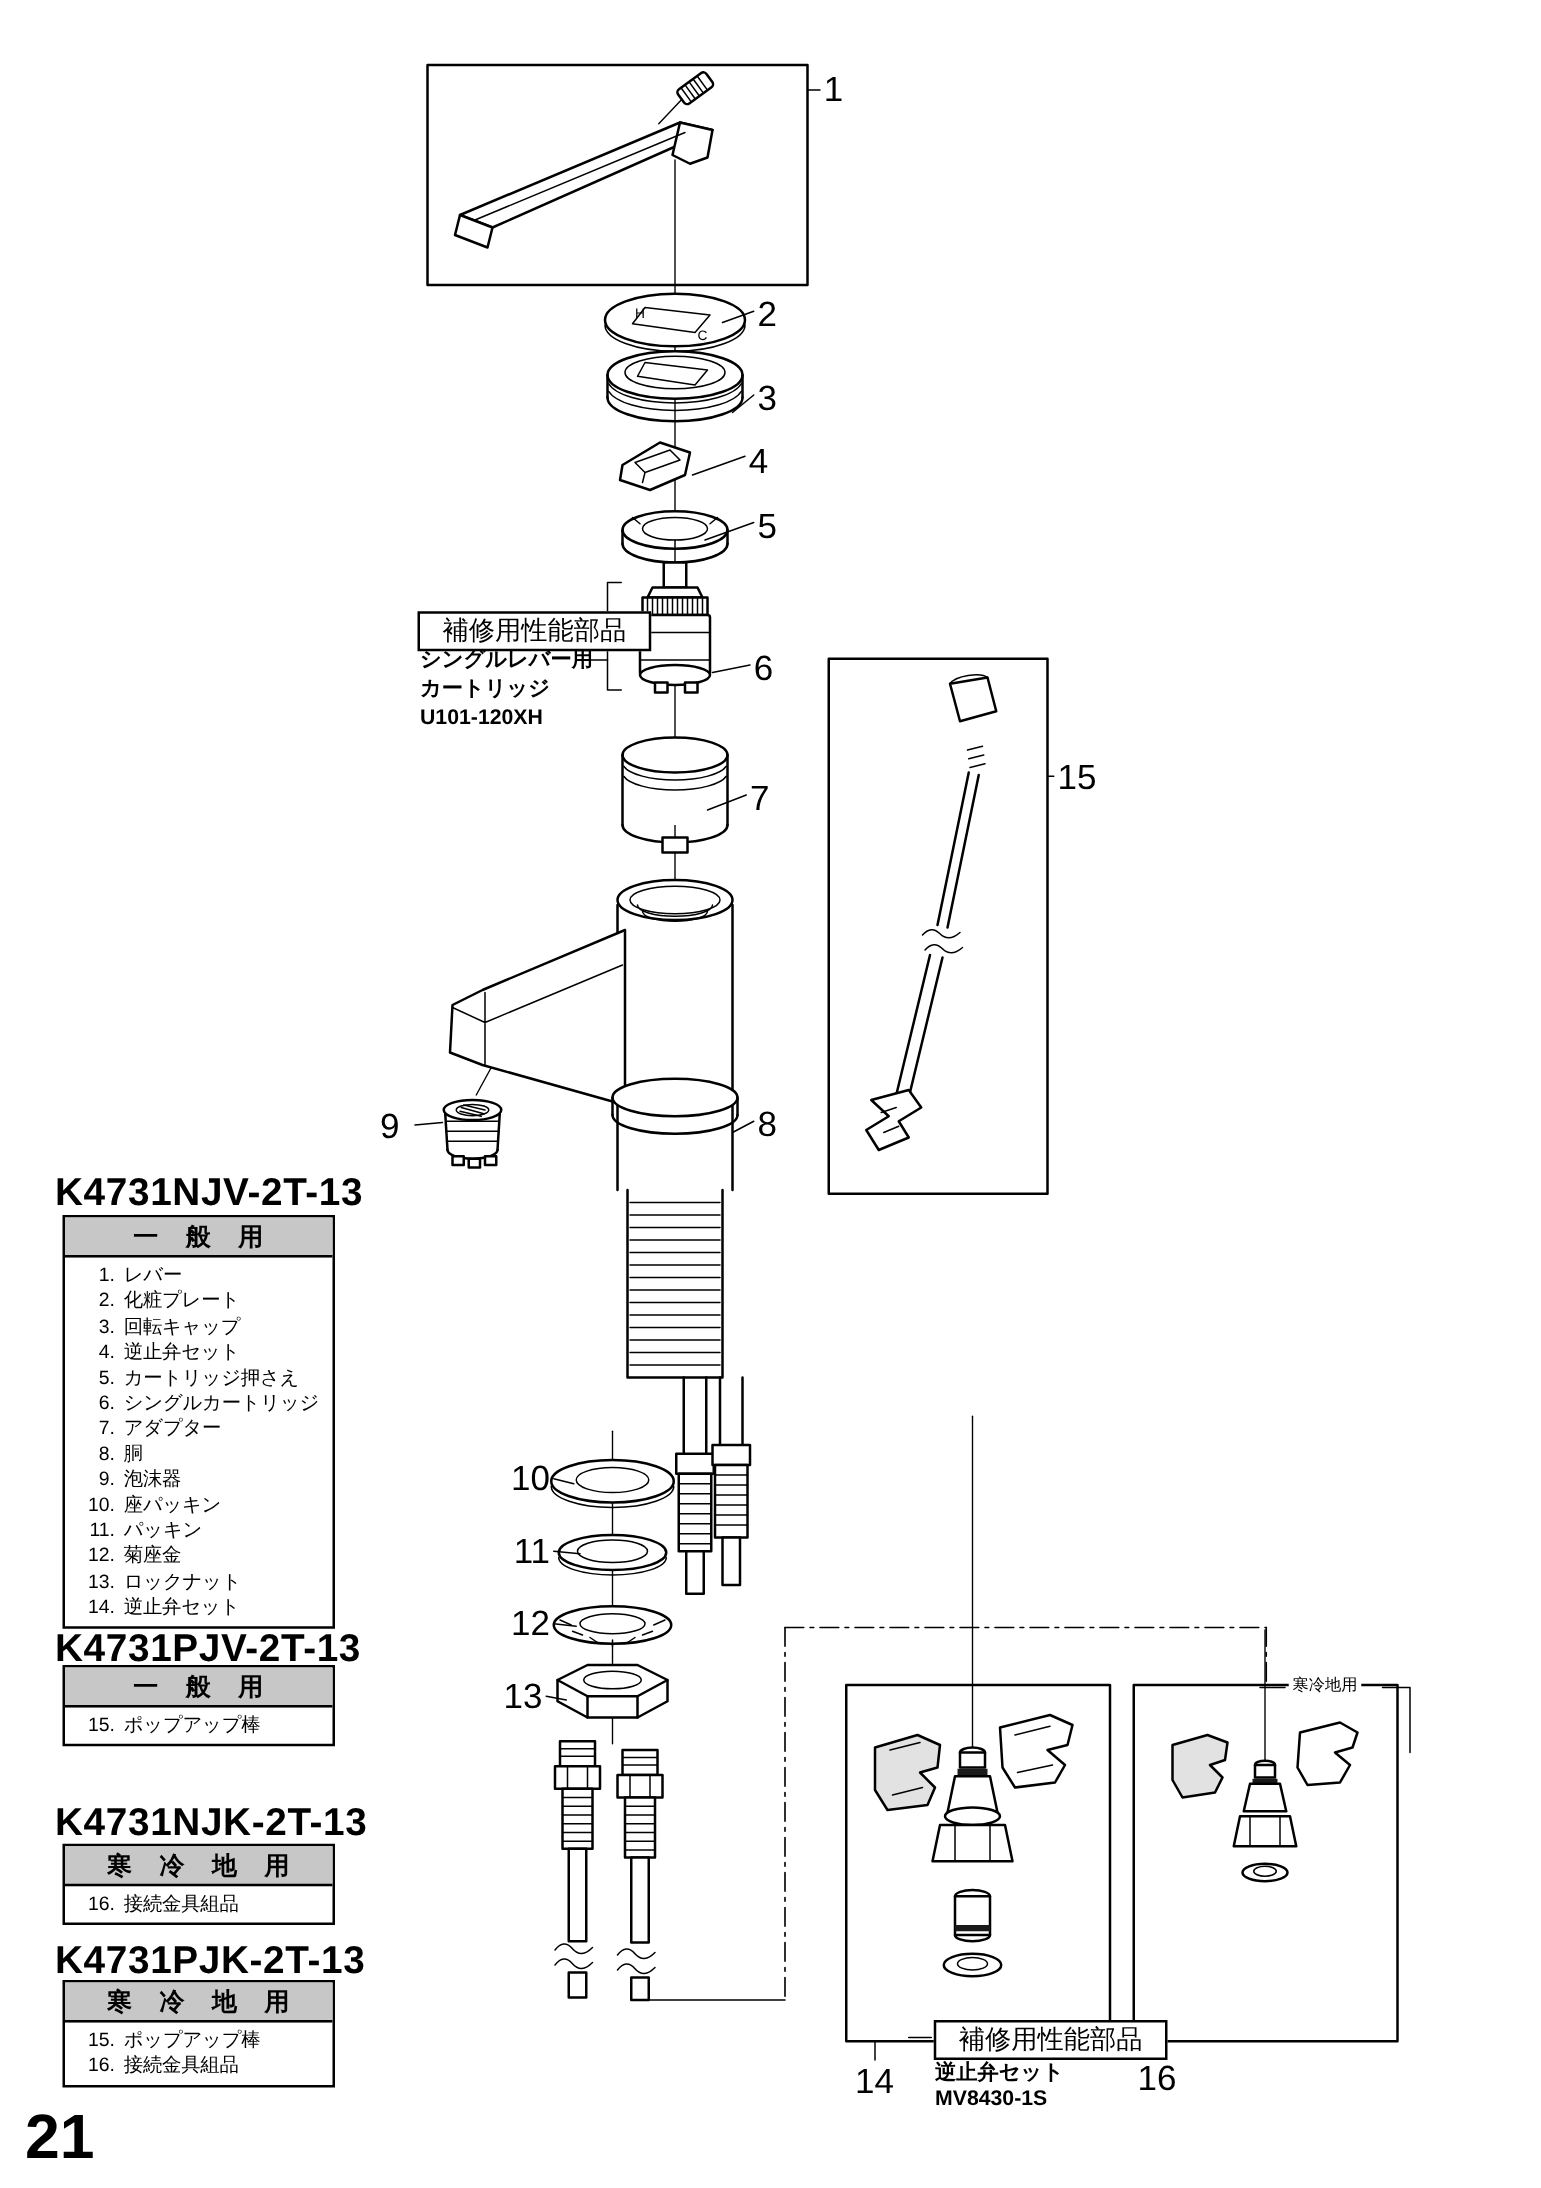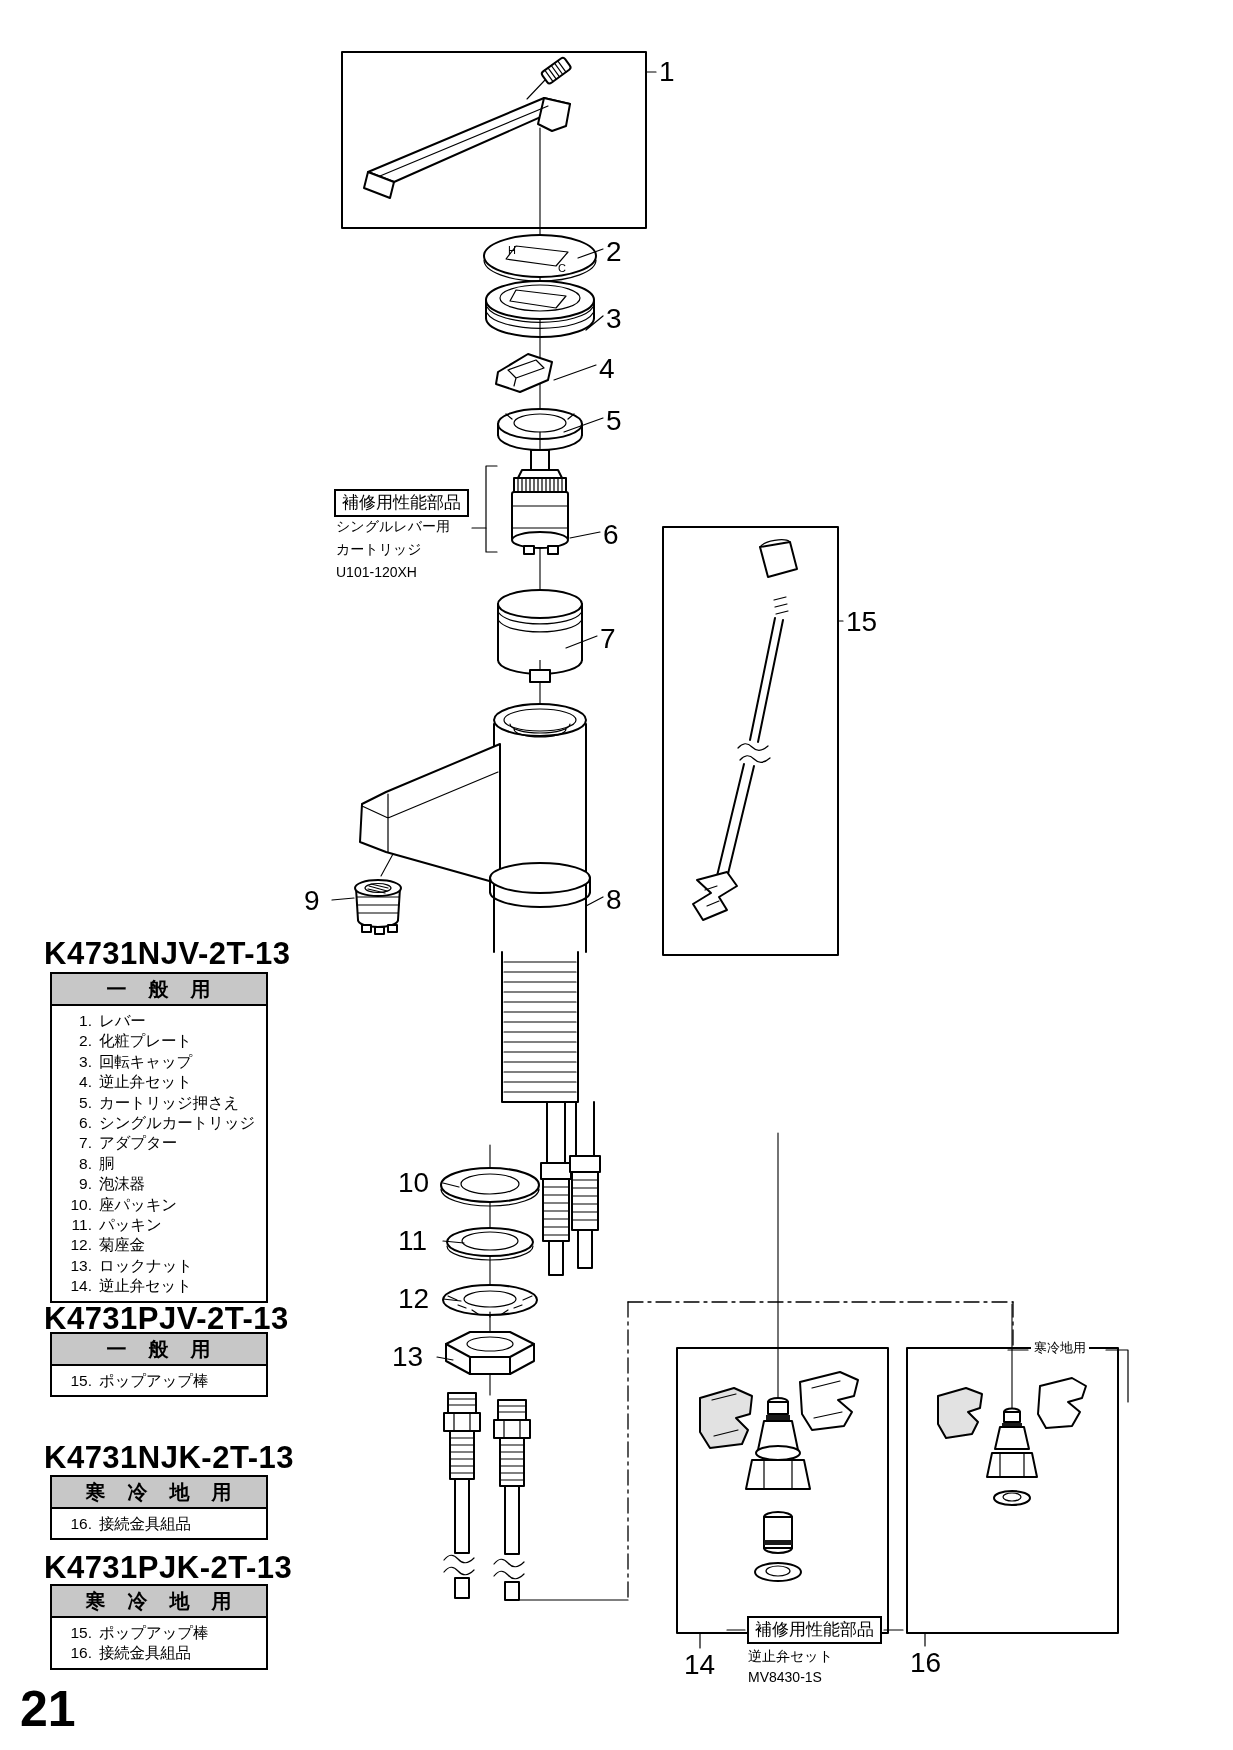--- a/index.html
+++ b/index.html
@@ -9,24 +9,24 @@
   svg.art *{vector-effect:none;}
   .s{stroke:#000;fill:none;stroke-width:2;stroke-linecap:round;stroke-linejoin:round;}
   .w{fill:#fff;}
   .g{fill:#e2e2e2;}
   .thin{stroke-width:1.2;}
   .cl{stroke-width:1.1;}
   .dd{stroke-width:1.3;stroke-dasharray:15 5 3 5;}
   .dk{fill:#1a1a1a;stroke:none;}
   text.mark{font:11px "Liberation Sans",sans-serif;fill:#000;stroke:none;}
   .co{position:absolute;font:28px/1.05 "Liberation Sans",sans-serif;color:#000;}
-  .co-r{width:42px;text-align:left;}
-  .note-tag{position:absolute;border:2px solid #000;background:#fff;padding:2px 6px;
-            font-size:17px;line-height:1.15;white-space:nowrap;}
-  .note-line{position:absolute;font-size:14px;line-height:1.2;white-space:nowrap;}
+  .co-r{width:42px;text-align:right;}
+  .note-tag{position:absolute;border:2px solid #000;background:#fff;padding:2px 18px;
+            font-size:21px;line-height:1.15;white-space:nowrap;}
+  .note-line{position:absolute;font-size:17px;line-height:1.2;white-space:nowrap;font-weight:bold;}
   .cold-label{position:absolute;font-size:13px;white-space:nowrap;background:#fff;padding:0 3px;}
   .ptitle{position:absolute;font-size:31px;font-weight:700;letter-spacing:.5px;white-space:nowrap;}
   .pbox{position:absolute;width:218px;border:2px solid #000;background:#fff;box-sizing:border-box;}
   .phead{height:30px;background:#c7c7c7;border-bottom:2px solid #000;display:flex;
          align-items:center;justify-content:center;font-size:20px;font-weight:700;letter-spacing:1px;}
   .plist{padding:5px 2px 4px 2px;}
   .prow{display:flex;font-size:15.5px;line-height:20.4px;}
   .prow .no{width:38px;text-align:right;margin-right:7px;flex:none;}
   .prow .nm{white-space:nowrap;letter-spacing:-.2px;text-align:center;}
   .pagenum{position:absolute;left:20px;top:1680px;font-size:50px;font-weight:700;}

